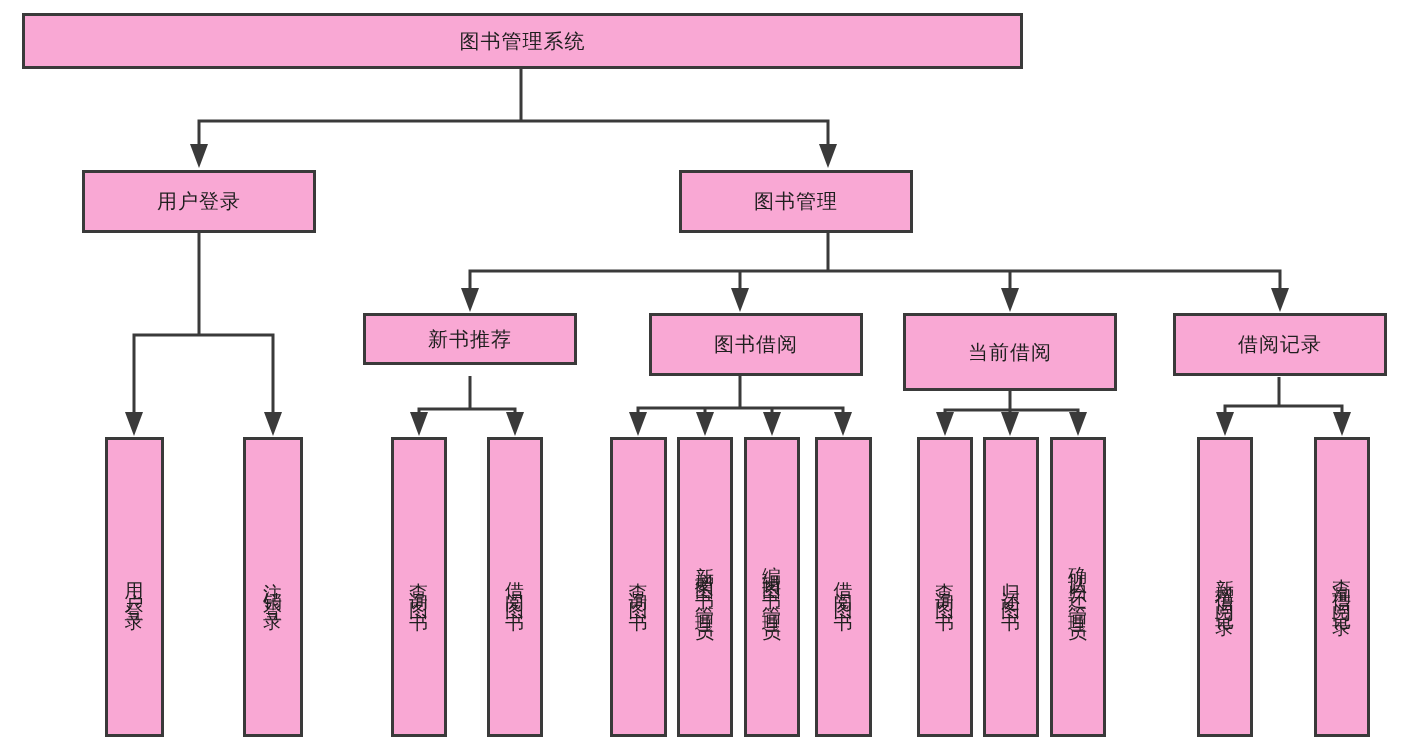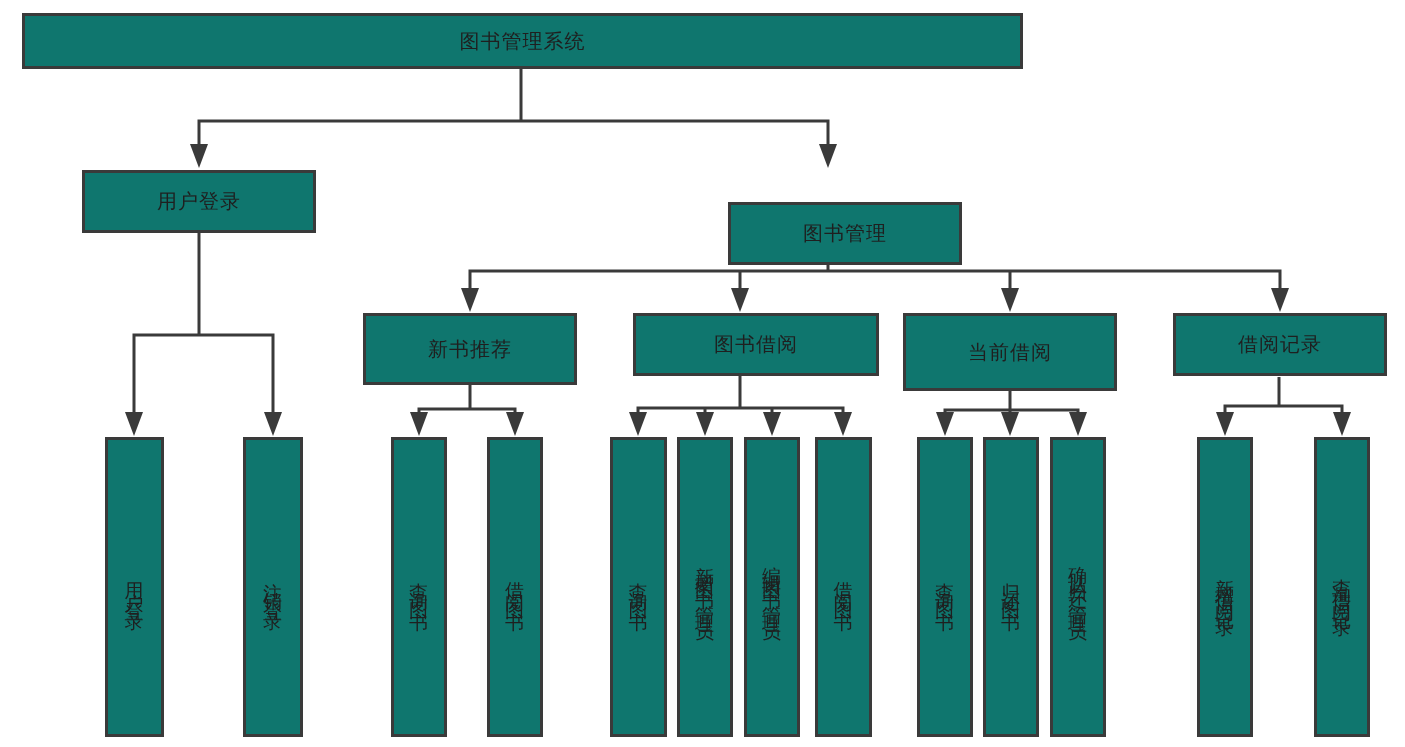--- a/index.html
+++ b/index.html
@@ -1,20 +1,20 @@
 <!DOCTYPE html>
 <html lang="zh"><head>
 <meta charset="utf-8">
 <style>
   html,body{margin:0;padding:0;background:#ffffff;}
   body{font-family:"Liberation Sans","DejaVu Sans",sans-serif;}
   #stage{position:relative;width:1405px;height:747px;background:#ffffff;overflow:hidden;}
   #wires{position:absolute;left:0;top:0;width:1405px;height:747px;}
   .node{
-    position:absolute;box-sizing:border-box;background:#0f766e;
+    position:absolute;box-sizing:border-box;background:#f9a8d4;
     border:3px solid #3a3a3a;display:flex;align-items:center;justify-content:center;
     color:#1f1f1f;
   }
   .hbox{font-size:20px;letter-spacing:1px;}
   .root{font-size:20px;}
   .vbox span{
     writing-mode:vertical-rl;text-orientation:mixed;
     font-size:19px;letter-spacing:10px;line-height:1;color:#1f1f1f;
     white-space:nowrap;
   }
@@ -63,28 +63,28 @@
     </g>
   </svg>
 
   <div class="node hbox root" style="left:22px;top:13px;width:1001px;height:56px;">
     <span>图书管理系统</span>
   </div>
 
   <div class="node hbox" style="left:82px;top:170px;width:234px;height:63px;">
     <span>用户登录</span>
   </div>
-  <div class="node hbox" style="left:728px;top:170px;width:234px;height:63px;margin-top:32px;">
+  <div class="node hbox" style="left:679px;top:170px;width:234px;height:63px;">
     <span>图书管理</span>
   </div>
 
-  <div class="node hbox" style="left:363px;top:313px;width:214px;height:72px;">
+  <div class="node hbox" style="left:363px;top:313px;width:214px;height:52px;">
     <span>新书推荐</span>
   </div>
-  <div class="node hbox" style="left:633px;top:313px;width:246px;height:63px;">
+  <div class="node hbox" style="left:649px;top:313px;width:214px;height:63px;">
     <span>图书借阅</span>
   </div>
   <div class="node hbox" style="left:903px;top:313px;width:214px;height:78px;">
     <span>当前借阅</span>
   </div>
   <div class="node hbox" style="left:1173px;top:313px;width:214px;height:63px;">
     <span>借阅记录</span>
   </div>
 
   <div class="node vbox" style="left:105px;top:437px;width:59px;height:300px;">

